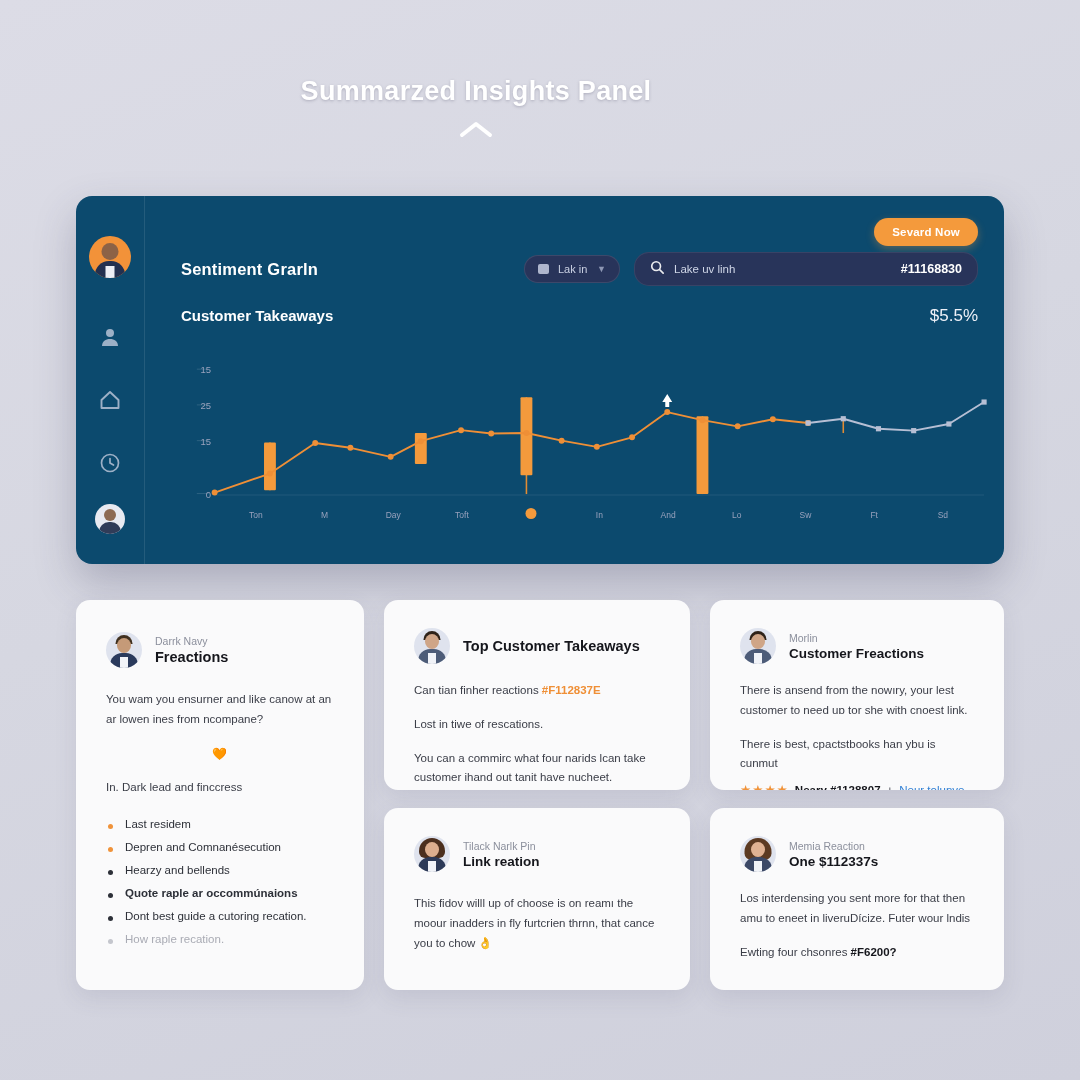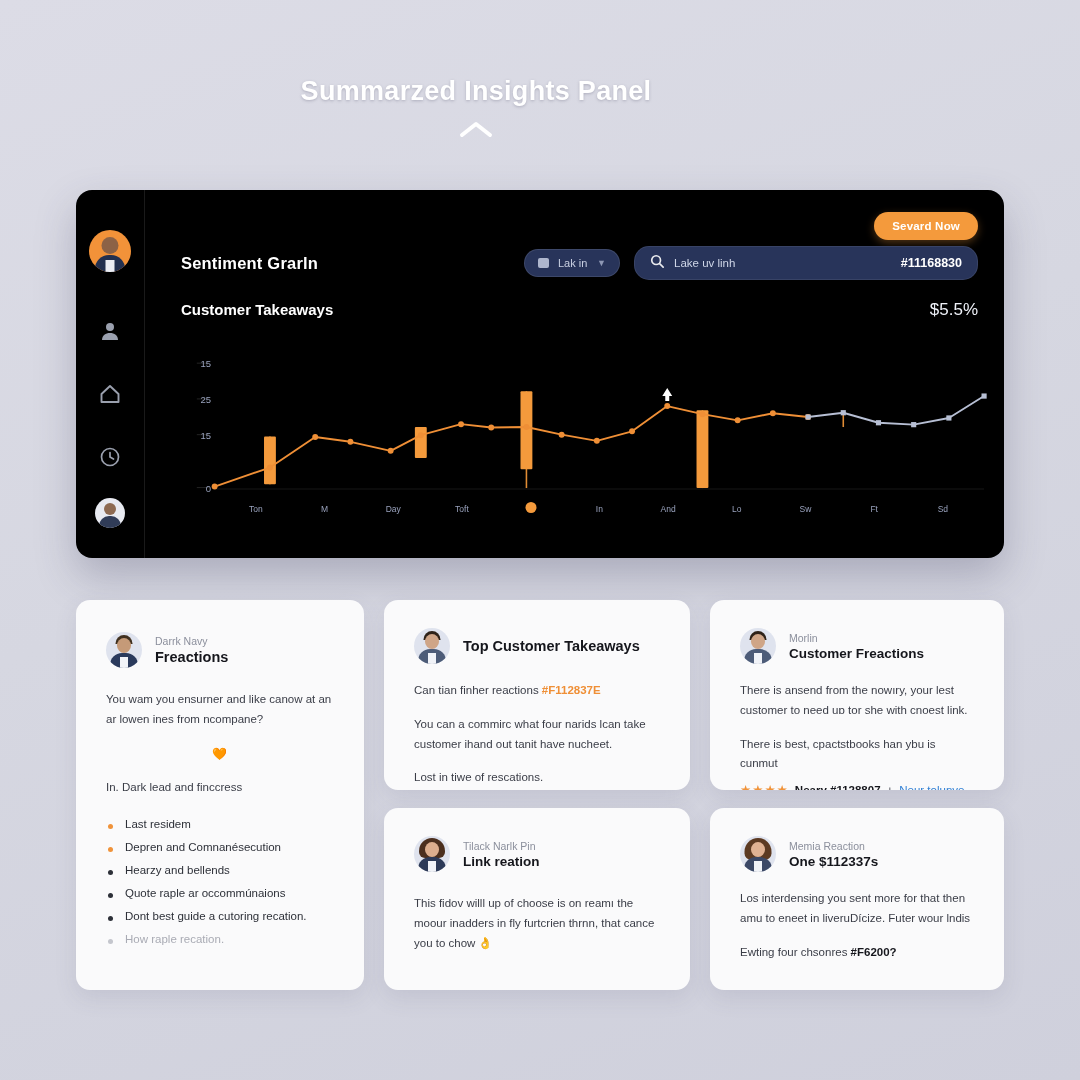--- a/index.html
+++ b/index.html
@@ -22,23 +22,23 @@
     letter-spacing: .3px;
     text-shadow: 0 1px 3px rgba(120,120,140,.45);
   }
   .chevron-up {
     margin: 14px auto 0; width: 34px; height: 17px;
   }
   .chevron-up svg { display: block; }
 
   
   .dashboard {
-    position: absolute; left: 76px; top: 190px;
+    position: absolute; left: 76px; top: 196px;
     width: 928px; height: 368px;
-    background: #000000; border-radius: 16px;
+    background: #0c4a6e; border-radius: 16px;
     box-shadow: 0 18px 40px rgba(60,62,92,.28);
     overflow: hidden; display: flex;
   }
   .sidebar {
     width: 69px; height: 100%;
     border-right: 1px solid rgba(255,255,255,.10);
     display: flex; flex-direction: column; align-items: center;
     padding-top: 40px; flex: none;
   }
   .avatar-top {
@@ -223,21 +223,21 @@
   .bullets { list-style: none; margin-top: 20px; }
   .bullets li {
     position: relative; padding-left: 19px; margin-bottom: 11px;
     font-size: 11.5px; color: #2d3038;
   }
   .bullets li::before {
     content: ""; position: absolute; left: 2px; top: 6px;
     width: 5px; height: 5px; border-radius: 50%; background: #2d3038;
   }
   .bullets li.dot-orange::before { background: #f0933a; }
-  .bullets li.strong { font-weight: normal; }
+  .bullets li.strong { font-weight: bold; }
   .bullets li.muted { color: #a9abb4; }
   .bullets li.muted::before { background: #c4c6cd; }
 
   .stars-row { display: flex; align-items: center; gap: 6px; margin-top: 6px; font-size: 11.5px; }
   .stars { color: #f0933a; letter-spacing: 1px; font-size: 12.5px; }
 </style>
 </head>
 <body>
 
 <div class="page">
@@ -423,22 +423,22 @@
             <div class="face"></div>
             <div class="body"></div>
             <div class="shirt"></div>
         </div>
         <div class="card-title-inline">Top Customer Takeaways</div>
       </div>
       <div class="card-body tight">
         <div class="p">
           <span>Can tian finher reactions </span><span class="accent">#F112837E</span>
         </div>
+        <div class="p">Lost in tiwe of rescations.</div>
         <div class="p">You can a commirc what four narids lcan take customer ihand out tanit have nucheet.</div>
-        <div class="p">Lost in tiwe of rescations.</div>
       </div>
     </div>
 
     <div class="card card-c3r1">
       <div class="card-head">
         <div class="ava ava-m2">
           <div class="hair"></div>
             <div class="face"></div>
             <div class="body"></div>
             <div class="shirt"></div>

